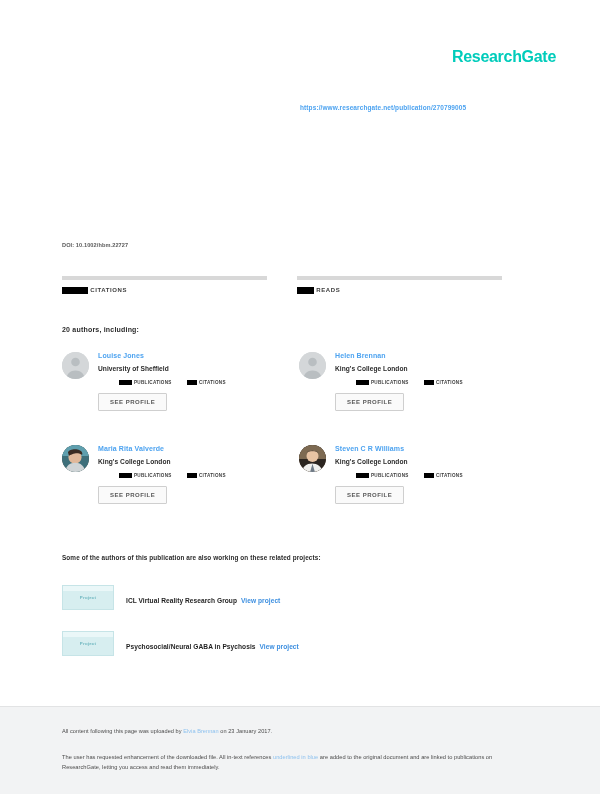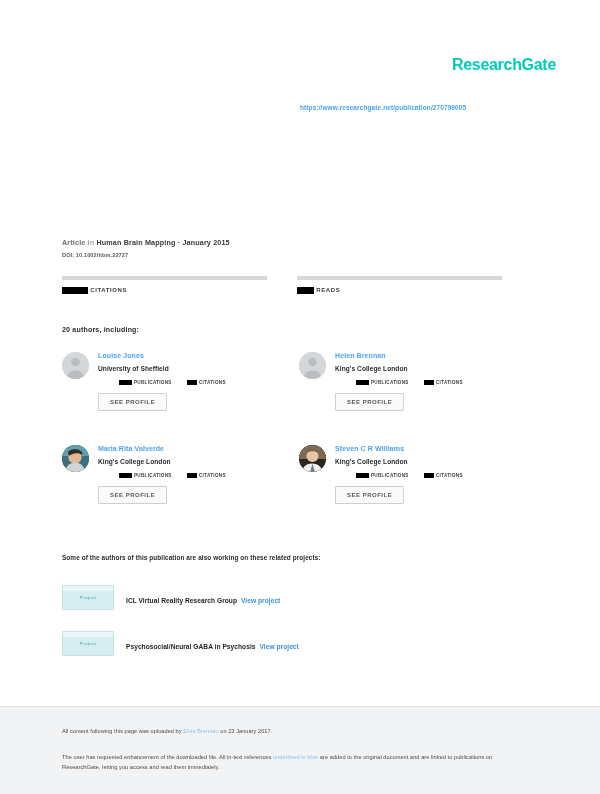--- a/index.html
+++ b/index.html
@@ -17,21 +17,21 @@
     width: 600px;
     height: 794px;
     background: #ffffff;
     overflow: hidden;
     box-sizing: border-box;
   }
 
   
   .rg-logo {
     position: absolute;
-    top: 56px;
+    top: 48px;
     right: 44px;
     font-size: 16px;
     font-weight: bold;
     letter-spacing: -0.3px;
     color: #00ccbb;
     white-space: nowrap;
   }
 
   
   .rg-url {
@@ -293,25 +293,20 @@
 </head>
 <body>
 
 <div class="page">
 
   <div class="rg-logo">ResearchGate</div>
 
   <div class="rg-url">https://www.researchgate.net/publication/270799005</div>
 
   <div class="article-meta">
-    <div class="article-line">
-      <span class="label-article">Article</span>
-      <span class="word-in">in</span>
-      <span>Human Brain Mapping · January 2015</span>
-    </div>
     <div class="doi-line">DOI: 10.1002/hbm.22727</div>
   </div>
 
   <div class="stats">
     <div class="stat-col">
       <div class="stat-rule"></div>
       <div class="stat-label">
         <span class="stat-number" style="width:26px"></span>
         <span>CITATIONS</span>
       </div>

